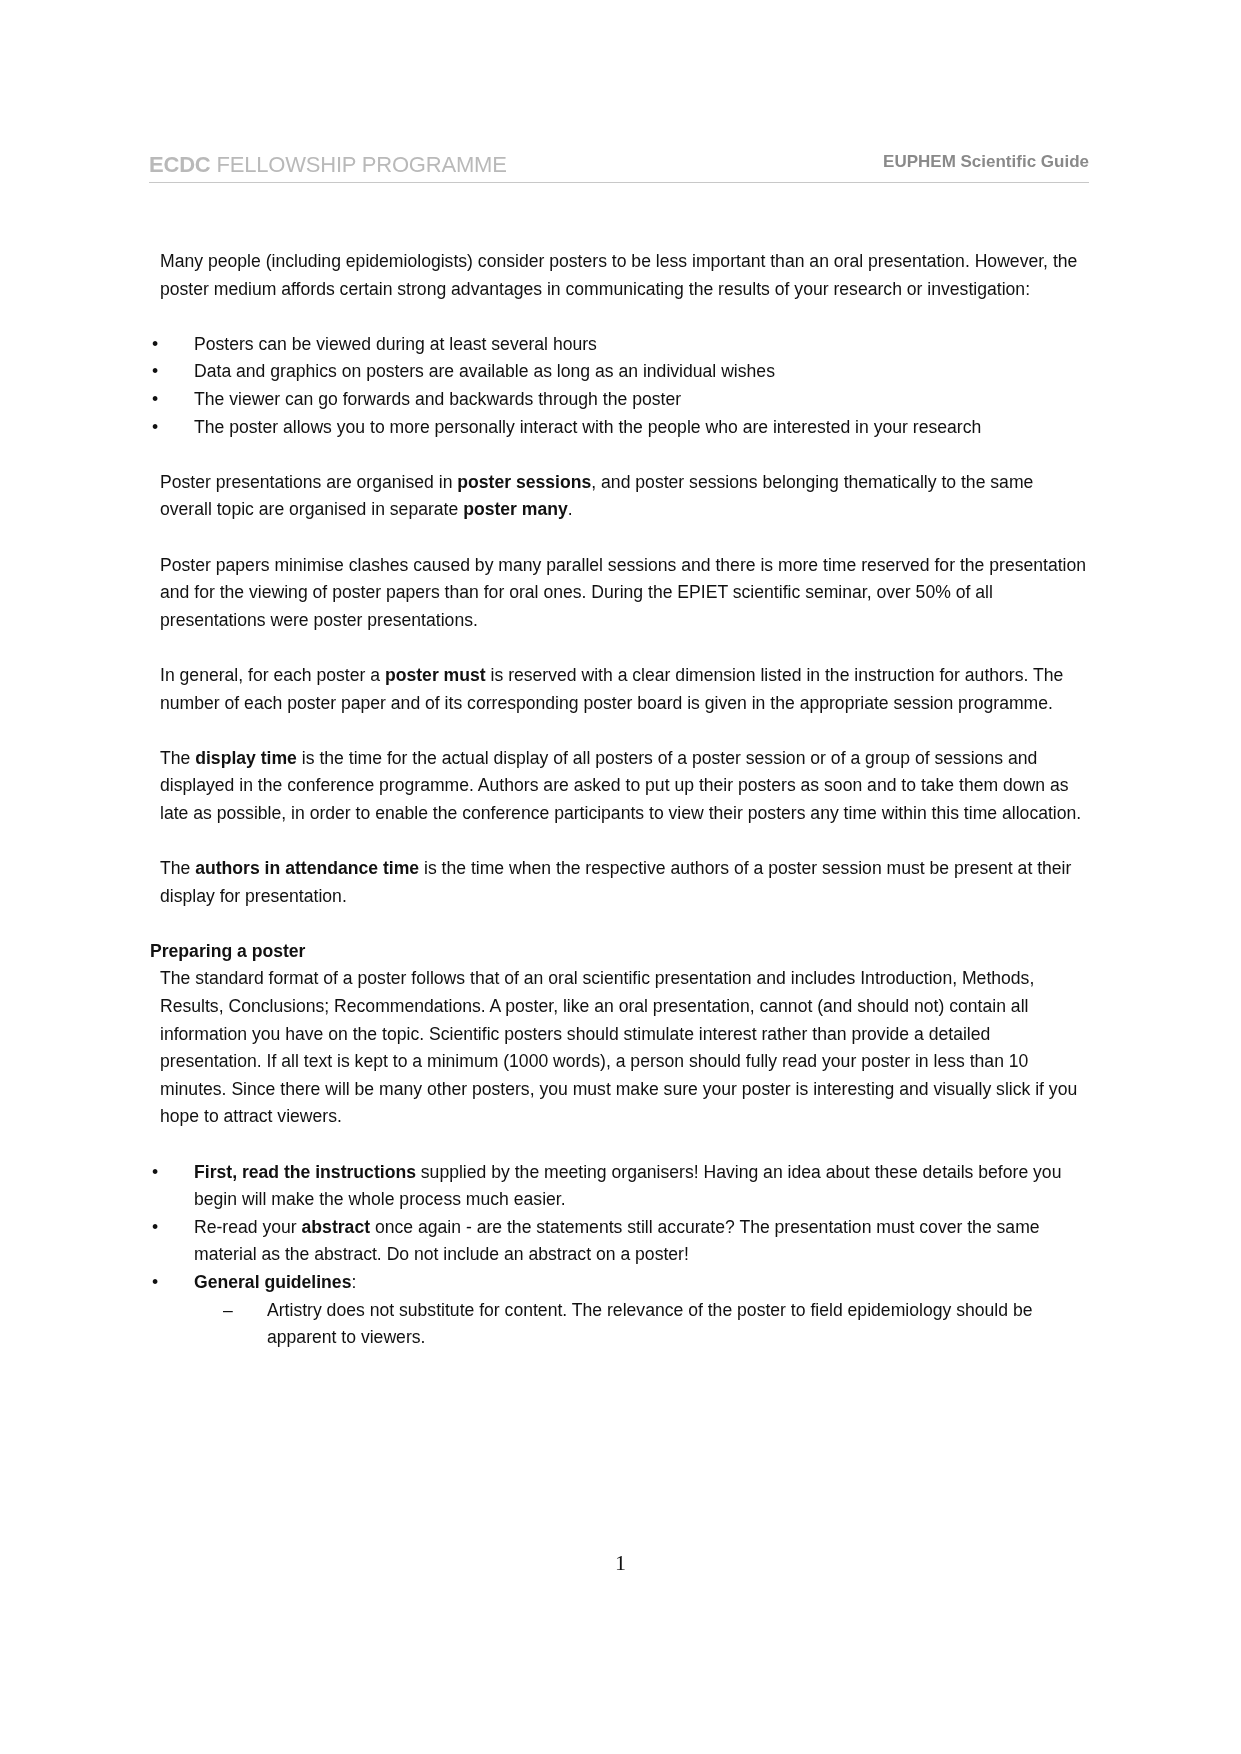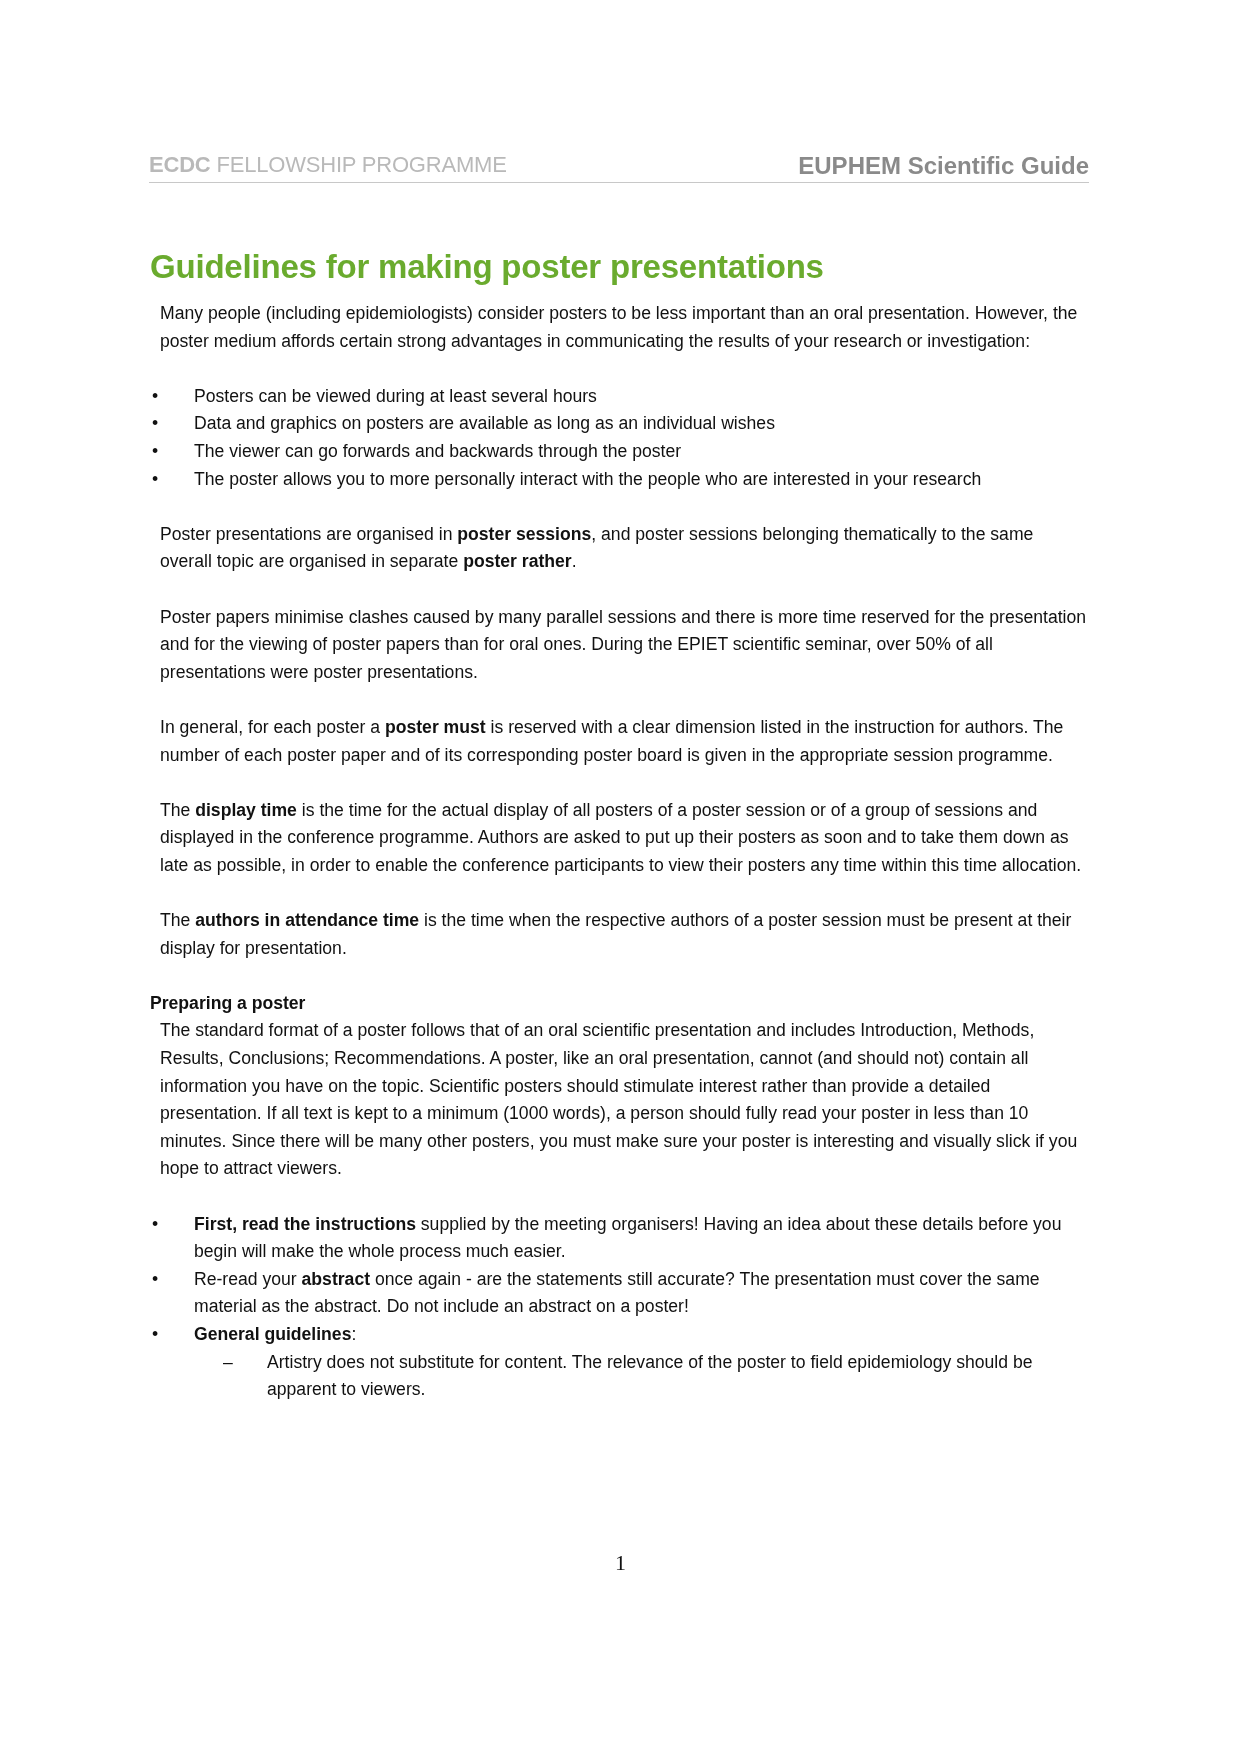--- a/index.html
+++ b/index.html
@@ -2,21 +2,21 @@
 <html><head>
 <meta charset="utf-8">
 <style>
   html, body { margin: 0; padding: 0; background: #ffffff; }
   body { width: 1241px; height: 1754px; position: relative; overflow: hidden;
          font-family: "Liberation Sans", sans-serif; color: #111; }
   .header { position: absolute; left: 149px; top: 150px; width: 940px; height: 32px;
             border-bottom: 1px solid #c8c8c8; text-align: right; }
   .header-left { position: absolute; left: 0; top: 2px; font-size: 22px; color: #b9b9b9; letter-spacing: -0.2px; }
   .header-left b { font-weight: bold; }
-  .header-right { position: absolute; right: 0; top: 2px; font-size: 24px; font-weight: bold; color: #8a8a8a; }
+  .header-right { position: absolute; right: 0; top: 2px; font-size: 17px; font-weight: bold; color: #8a8a8a; }
   .content { position: absolute; left: 150px; top: 248px; width: 940px; }
   h1 { margin: 0 0 14px 0; font-size: 33px; font-weight: bold; color: #6aab2e; letter-spacing: -0.2px; }
   p, li { font-size: 17.6px; line-height: 27.6px; margin: 0; }
   p { margin-bottom: 27.6px; margin-left: 10px; }
   ul.bullets { list-style: none; padding: 0; margin: 0 0 27.6px 0; }
   ul.bullets > li { position: relative; padding-left: 44px; }
   ul.bullets > li::before { content: "\2022"; position: absolute; left: 2px; top: 0; }
   ul.dashes { list-style: none; padding: 0; margin: 0; }
   ul.dashes > li { position: relative; padding-left: 74px; }
   ul.dashes > li::before { content: "\2013"; position: absolute; left: 117px; margin-left: -117px; left: 0; }
@@ -27,32 +27,31 @@
 </style>
 </head>
 <body>
 
 <div class="header">
   <div class="header-left"><b>ECDC</b><span> FELLOWSHIP PROGRAMME</span></div>
   <div class="header-right">EUPHEM Scientific Guide</div>
 </div>
 
 <div class="content">
-  <h1>Guidelines for making poster presentations</h1>
 
   <p>Many people (including epidemiologists) consider posters to be less important than an oral presentation. However, the poster medium affords certain strong advantages in communicating the results of your research or investigation:</p>
 
   <ul class="bullets">
     <li>Posters can be viewed during at least several hours</li>
     <li>Data and graphics on posters are available as long as an individual wishes</li>
     <li>The viewer can go forwards and backwards through the poster</li>
     <li>The poster allows you to more personally interact with the people who are interested in your research</li>
   </ul>
 
-  <p><span>Poster presentations are organised in </span><b>poster sessions</b><span>, and poster sessions belonging thematically to the same overall topic are organised in separate </span><b>poster rather</b><span>.</span></p>
+  <p><span>Poster presentations are organised in </span><b>poster sessions</b><span>, and poster sessions belonging thematically to the same overall topic are organised in separate </span><b>poster many</b><span>.</span></p>
 
   <p>Poster papers minimise clashes caused by many parallel sessions and there is more time reserved for the presentation and for the viewing of poster papers than for oral ones. During the EPIET scientific seminar, over 50% of all presentations were poster presentations.</p>
 
   <p><span>In general, for each poster a </span><b>poster must</b><span> is reserved with a clear dimension listed in the instruction for authors. The number of each poster paper and of its corresponding poster board is given in the appropriate session programme.</span></p>
 
   <p><span>The </span><b>display time</b><span> is the time for the actual display of all posters of a poster session or of a group of sessions and displayed in the conference programme. Authors are asked to put up their posters as soon and to take them down as late as possible, in order to enable the conference participants to view their posters any time within this time allocation.</span></p>
 
   <p><span>The </span><b>authors in attendance time</b><span> is the time when the respective authors of a poster session must be present at their display for presentation.</span></p>
 
   <div class="subhead">Preparing a poster</div>

